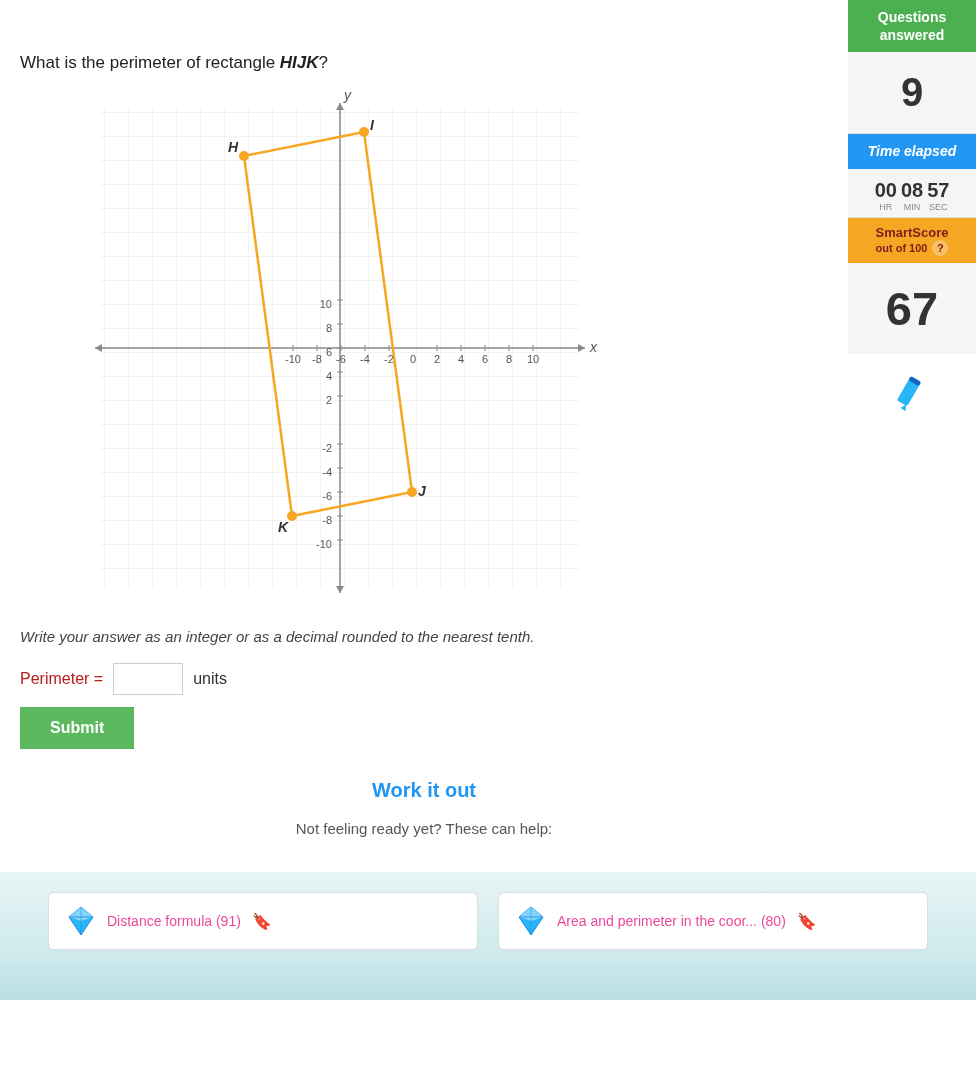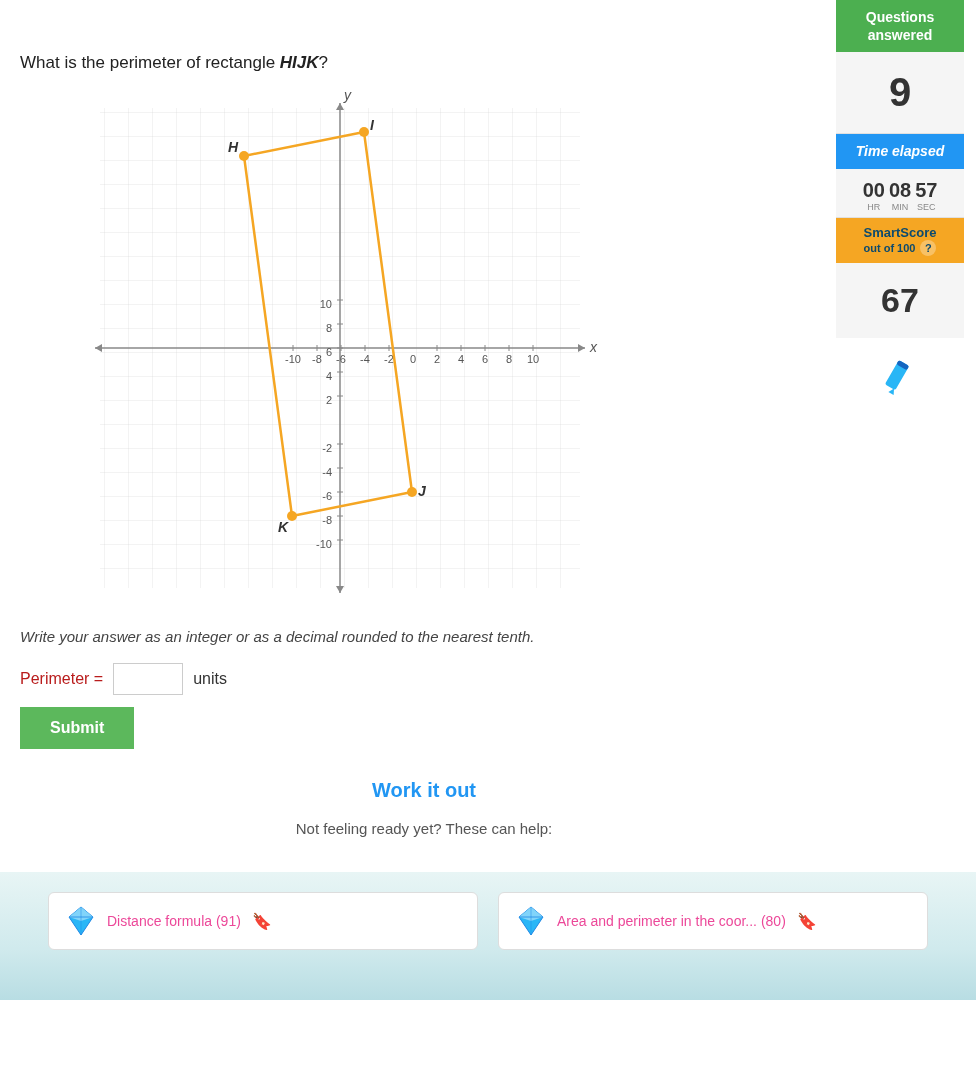--- a/index.html
+++ b/index.html
@@ -32,21 +32,21 @@
       width: 0; height: 0;
       border-top: 5px solid transparent;
       border-bottom: 5px solid transparent;
       border-left: 8px solid #888;
       margin-left: 2px;
     }
 
     
     .sidebar {
       position: absolute;
-      top: 0; right: 12px;
+      top: 0; right: 0;
       width: 128px;
     }
     .questions-answered-box {
       background: #4caf50;
       color: #fff;
       text-align: center;
       padding: 8px 5px;
       font-size: 14px;
       font-weight: bold;
       line-height: 1.3;
@@ -89,21 +89,21 @@
       display: block;
     }
     .timer-label {
       font-size: 9px;
       color: #888;
       display: block;
       text-transform: uppercase;
     }
     .smartscore-box {
       background: #f5a623;
-      color: #0c4a6e;
+      color: #7f1d1d;
       text-align: center;
       padding: 7px 5px;
       font-size: 13px;
       font-weight: bold;
       display: flex;
       align-items: center;
       justify-content: center;
       gap: 4px;
     }
     .help-circle {
@@ -113,21 +113,21 @@
       display: inline-flex;
       align-items: center;
       justify-content: center;
       font-size: 11px;
       font-weight: bold;
     }
     .smartscore-num {
       background: #f5f5f5;
       text-align: center;
       padding: 18px 0 18px 0;
-      font-size: 34px;
+      font-size: 47px;
       font-weight: bold;
       color: #333;
     }
 
     
     .main-content {
       padding: 10px 20px 20px 20px;
       max-width: 848px;
     }
 

